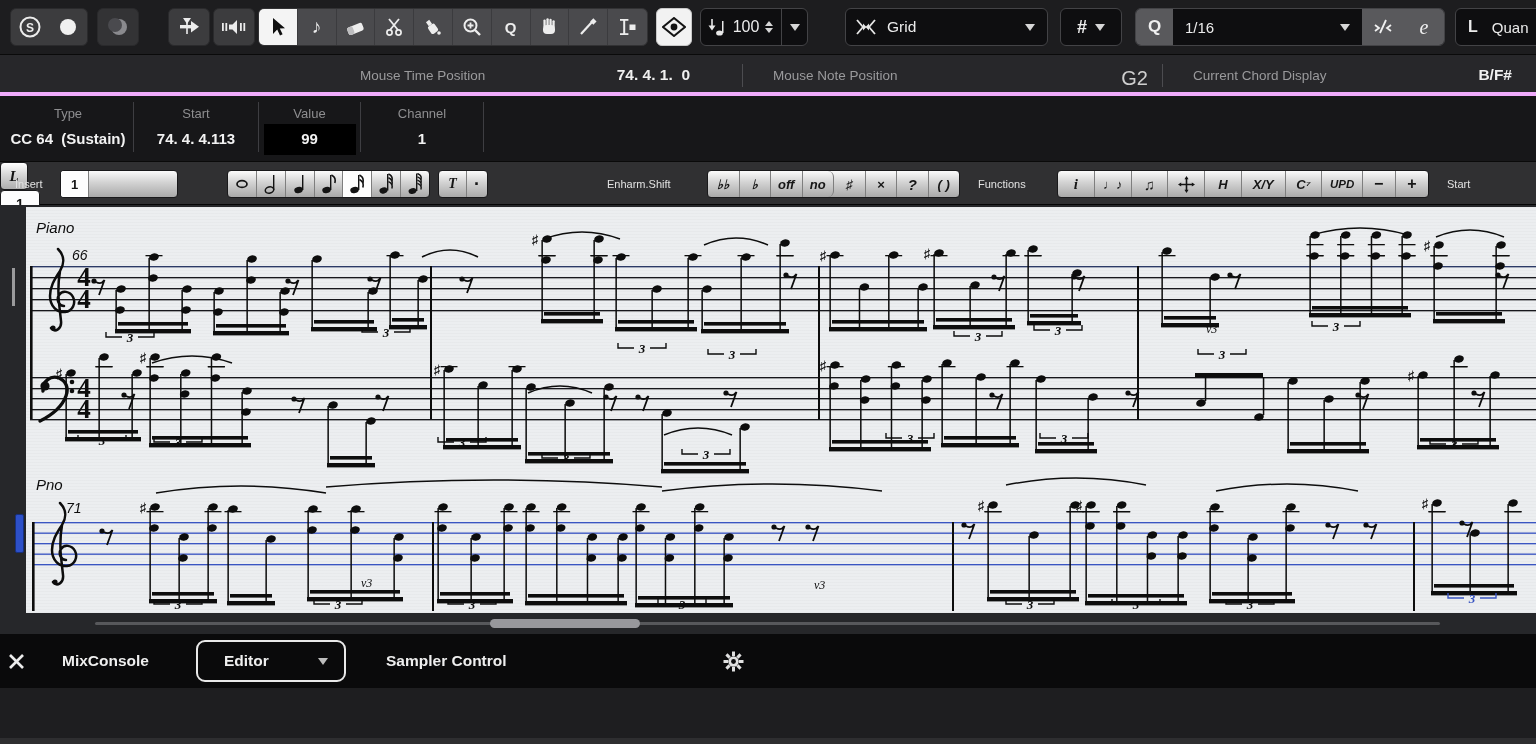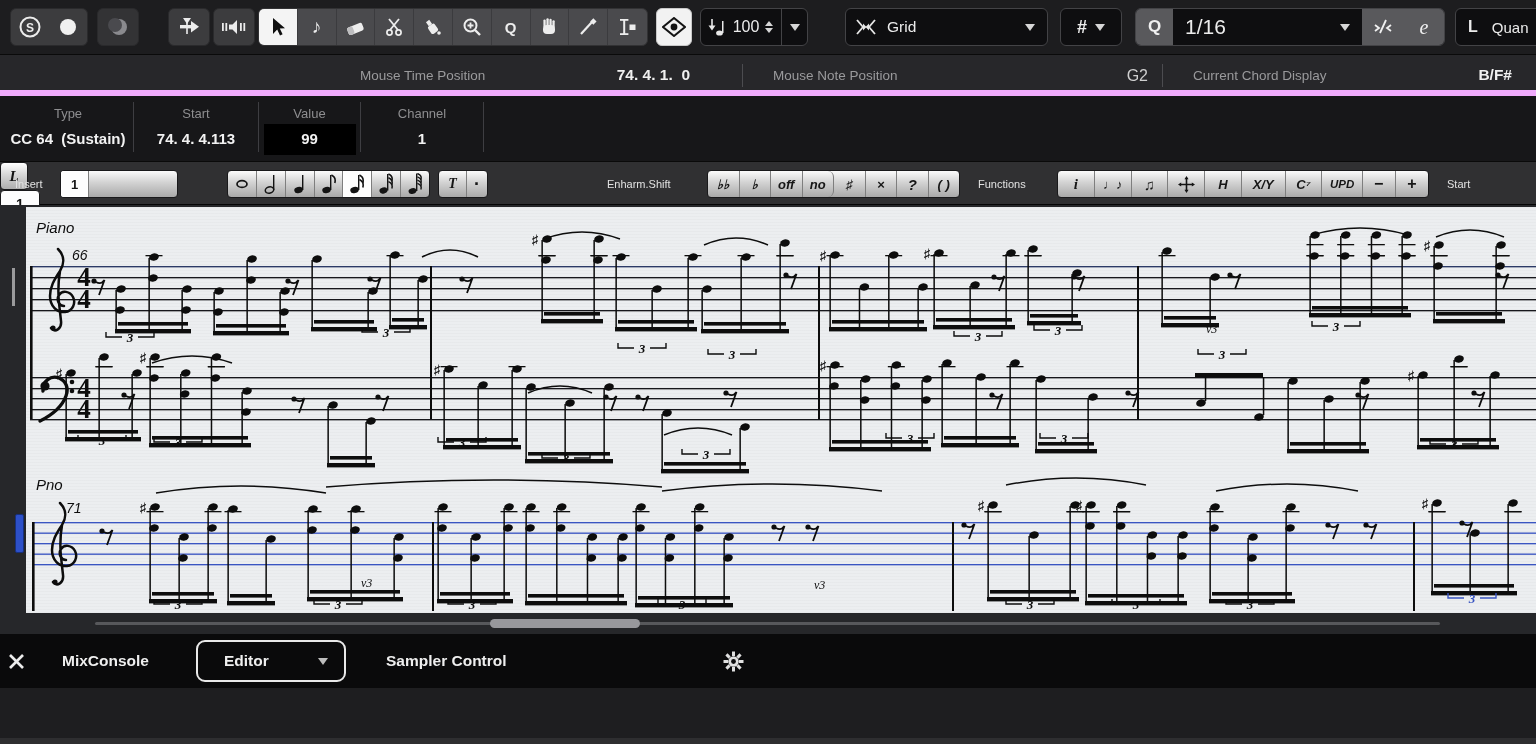--- a/index.html
+++ b/index.html
@@ -2,21 +2,21 @@
 <html><head>
 <meta charset="utf-8">
 <style>
   * { margin:0; padding:0; box-sizing:border-box; }
   html,body { background:#000; }
   body { font-family:"Liberation Sans", sans-serif; }
   #app { position:relative; width:1536px; height:744px; overflow:hidden; background:#232426; }
 
   
   .row1 { position:absolute; left:0; top:0; width:1536px; height:55px; background:#1d1d1f; border-bottom:1px solid #0a0a0a; }
-  .row2 { position:absolute; left:0; top:55px; width:1536px; height:41px; background:#27272a; border-bottom:6px solid #f0abfc; }
+  .row2 { position:absolute; left:0; top:55px; width:1536px; height:41px; background:#27272a; border-bottom:4px solid #f0abfc; }
   .row3 { position:absolute; left:0; top:96px; width:1536px; height:66px; background:#171719; border-bottom:1px solid #0a0a0a; }
   .row4 { position:absolute; left:0; top:162px; width:1536px; height:43px; background:#303032; border-bottom:1px solid #050505; }
   .scorearea { position:absolute; left:0; top:205px; width:1536px; height:429px; background:#26272a; }
   .tabbar { position:absolute; left:0; top:634px; width:1536px; height:54px; background:#0a0a0b; }
   .transport { position:absolute; left:0; top:688px; width:1536px; height:50px; background:#1e1e20; }
   .bottomstrip { position:absolute; left:0; top:738px; width:1536px; height:6px; background:#2e2e30; }
 
   
   .abs { position:absolute; }
   .btn-dark { position:absolute; background:#3c3c3e; border:1px solid #2a2a2c; border-radius:6px;
@@ -213,21 +213,21 @@
       <span class="tri-down" style="position:absolute;right:12px;"></span>
     </div>
 
     <div class="blackbox" style="left:1060px;top:8px;width:62px;height:38px;justify-content:center;gap:8px;">
       <span style="font-size:18px;font-weight:bold;">#</span>
       <span class="tri-down"></span>
     </div>
 
     <div style="position:absolute;left:1135px;top:8px;width:310px;height:38px;border:1px solid #434346;border-radius:6px;display:flex;overflow:hidden;">
       <span style="width:37px;background:#59595c;display:flex;align-items:center;justify-content:center;color:#f0f0f0;font-size:17px;font-weight:bold;">Q</span>
-      <span style="flex:1;background:#0e0e10;display:flex;align-items:center;color:#ececec;font-size:21px;position:relative;">
+      <span style="flex:1;background:#0e0e10;display:flex;align-items:center;color:#ececec;font-size:15px;position:relative;">
         <span style="margin-left:12px;">1/16</span>
         <span class="tri-down" style="position:absolute;right:12px;"></span>
       </span>
       <span style="width:42px;background:#59595c;display:flex;align-items:center;justify-content:center;">
         <svg width="20" height="20" viewBox="0 0 20 20">
           <line x1="7" y1="16" x2="13" y2="3" stroke="#f0f0f0" stroke-width="1.8"></line>
           <polyline points="2,8 6,11 2,14" fill="none" stroke="#f0f0f0" stroke-width="1.8"></polyline>
           <polyline points="18,8 14,11 18,14" fill="none" stroke="#f0f0f0" stroke-width="1.8"></polyline>
         </svg>
       </span>
@@ -238,21 +238,21 @@
       <span style="margin-left:12px;font-size:16px;font-weight:bold;">L</span>
       <span style="font-size:15px;">Quan</span>
     </div>
   </div>
 
   <div class="row2">
     <span class="slabel" style="left:360px;top:13px;">Mouse Time Position</span>
     <span class="sval" style="left:565px;top:11px;width:125px;text-align:right;">74. 4. 1.  0</span>
     <span class="divv" style="left:742px;top:9px;height:23px;"></span>
     <span class="slabel" style="left:773px;top:13px;">Mouse Note Position</span>
-    <span class="sval" style="left:1088px;top:12px;width:60px;text-align:right;font-weight:normal;color:#cfcfcf;font-size:16px;">G2</span>
+    <span class="sval" style="left:1088px;top:12px;width:60px;text-align:right;font-weight:normal;color:#cfcfcf;font-size:20px;">G2</span>
     <span class="divv" style="left:1162px;top:9px;height:23px;"></span>
     <span class="slabel" style="left:1193px;top:13px;">Current Chord Display</span>
     <span class="sval" style="left:1420px;top:11px;width:92px;text-align:right;">B/F#</span>
   </div>
 
   <div class="row3">
     <span class="ilabel" style="left:4px;top:10px;width:128px;">Type</span>
     <span class="ival" style="left:4px;top:34px;width:128px;">CC 64  (Sustain)</span>
     <span class="divv" style="left:133px;top:6px;height:50px;background:#3e3e42;"></span>
     <span class="ilabel" style="left:135px;top:10px;width:122px;">Start</span>

